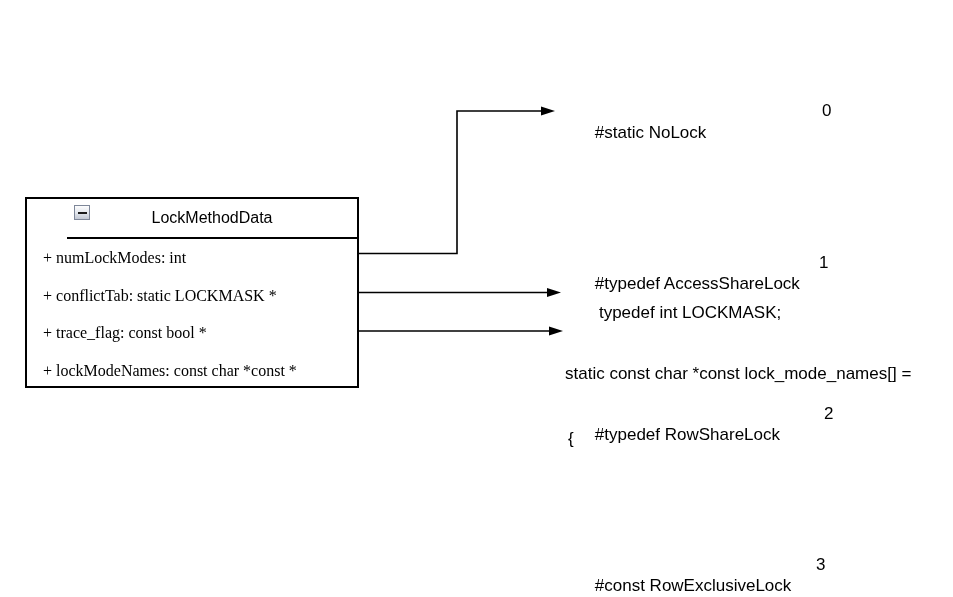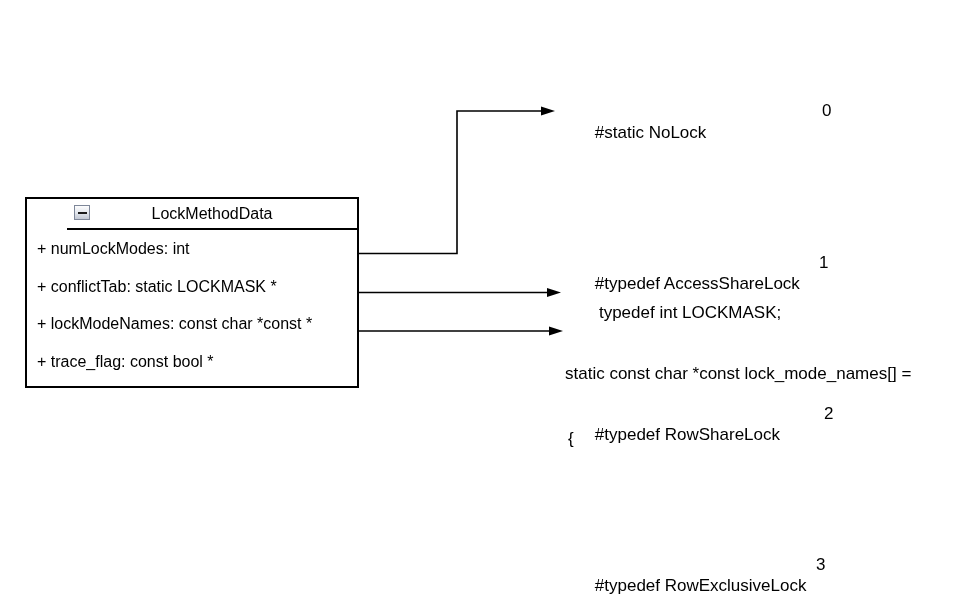--- a/index.html
+++ b/index.html
@@ -19,21 +19,21 @@
     position: absolute;
     left: 25px;
     top: 197px;
     width: 334px;
     height: 191px;
     border: 2px solid #000000;
     background: #ffffff;
   }
   .class-header {
     position: relative;
-    height: 31px;
+    height: 40px;
     border-bottom: 2px solid #000000;
     display: flex;
     align-items: center;
     justify-content: center;
     font-size: 16px;
     margin-left: 40px;
   }
   .collapse-btn {
     position: absolute;
     left: 7px;
@@ -54,22 +54,22 @@
   }
   .attr-list {
     display: flex;
     flex-direction: column;
     height: 151px;
   }
   .attr-row {
     flex: 1;
     display: flex;
     align-items: center;
-    padding-left: 10px;
-    font-family: Liberation Sans, sans-serif;
+    padding-left: 16px;
+    font-family: Liberation Serif, serif;
     font-size: 16px;
     white-space: pre;
   }
 
   
   .code {
     position: absolute;
     font-family: "Liberation Sans", sans-serif;
     font-size: 17px;
     line-height: 21.6px;
@@ -125,25 +125,25 @@
 
         <div class="attr-row">
           <span>+ numLockModes: int</span>
         </div>
 
         <div class="attr-row">
           <span>+ conflictTab: static LOCKMASK *</span>
         </div>
 
         <div class="attr-row">
+          <span>+ trace_flag: const bool *</span>
+        </div>
+
+        <div class="attr-row">
           <span>+ lockModeNames: const char *const *</span>
-        </div>
-
-        <div class="attr-row">
-          <span>+ trace_flag: const bool *</span>
         </div>
       </div>
   </div>
 
   <div class="code define-block">
     
   
       <div class="define-line">
         <span>#static NoLock</span>
         <span class="define-value" style="left: 265px;">0</span>
@@ -153,21 +153,21 @@
         <span>#typedef AccessShareLock</span>
         <span class="define-value" style="left: 262px;">1</span>
       </div>
     
       <div class="define-line">
         <span>#typedef RowShareLock</span>
         <span class="define-value" style="left: 267px;">2</span>
       </div>
     
       <div class="define-line">
-        <span>#typedef RowExclusiveLock</span>
+        <span>#const RowExclusiveLock</span>
         <span class="define-value" style="left: 259px;">3</span>
       </div>
     
       
     
       
     
       
     
       

